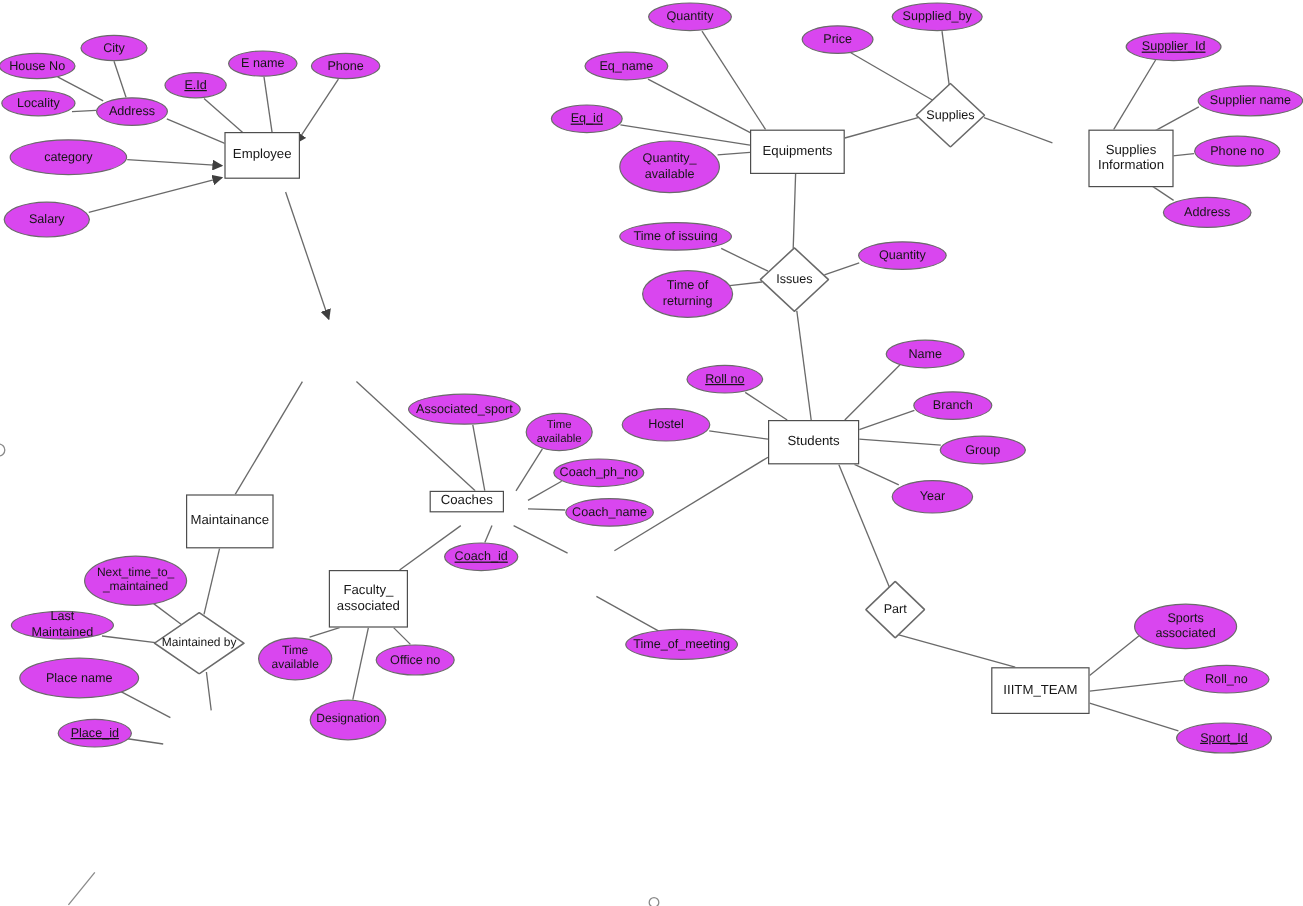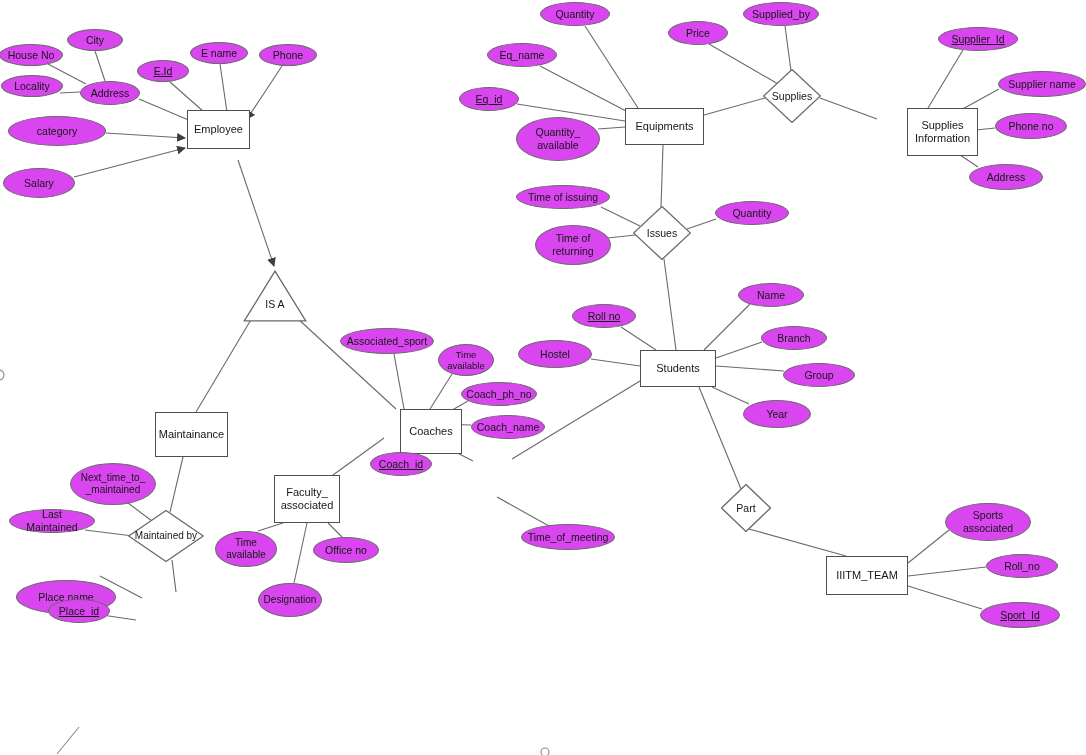--- a/index.html
+++ b/index.html
@@ -110,21 +110,21 @@
     </div>
   <div class="node entity" style="left:625px;top:108px;width:79px;height:37px">
       <span class="lbl">Equipments</span>
     </div>
   <div class="node entity" style="left:907px;top:108px;width:71px;height:48px">
       <span class="lbl">Supplies Information</span>
     </div>
   <div class="node entity" style="left:640px;top:350px;width:76px;height:37px">
       <span class="lbl">Students</span>
     </div>
-  <div class="node entity" style="left:400px;top:409px;width:62px;height:45px">
+  <div class="node entity" style="left:358px;top:409px;width:62px;height:18px">
       <span class="lbl">Coaches</span>
     </div>
   <div class="node entity" style="left:155px;top:412px;width:73px;height:45px">
       <span class="lbl">Maintainance</span>
     </div>
   <div class="node entity" style="left:274px;top:475px;width:66px;height:48px">
       <span class="lbl">Faculty_ associated</span>
     </div>
   <div class="node entity" style="left:826px;top:556px;width:82px;height:39px">
       <span class="lbl">IIITM_TEAM</span>
@@ -148,26 +148,20 @@
       </svg>
     <span class="lbl">Part</span>
   </div>
   <div class="node diamond" style="left:128px;top:510px;width:76px;height:52px;font-size:10px">
     <svg class="shape" viewBox="0 0 100 100" preserveAspectRatio="none">
         <polygon points="50,1 99,50 50,99 1,50"></polygon>
       </svg>
     <span class="lbl">Maintained by</span>
   </div>
 
-  <div class="node triangle" style="left:243px;top:270px;width:64px;height:52px">
-    <svg class="shape" viewBox="0 0 100 100" preserveAspectRatio="none">
-        <polygon points="50,2 98,98 2,98"></polygon>
-      </svg>
-    <span class="lbl">IS A</span>
-  </div>
 
   <div class="node ellipse" style="left:67px;top:29px;width:56px;height:22px">
       <span class="lbl">City</span>
     </div>
   <div class="node ellipse" style="left:-1px;top:44px;width:64px;height:22px">
       <span class="lbl">House No</span>
     </div>
   <div class="node ellipse" style="left:1px;top:75px;width:62px;height:22px">
       <span class="lbl">Locality</span>
     </div>
@@ -268,21 +262,21 @@
       <span class="lbl key">Coach_id</span>
     </div>
 
   <div class="node ellipse" style="left:70px;top:463px;width:86px;height:42px;font-size:10px">
       <span class="lbl">Next_time_to_ _maintained</span>
     </div>
   <div class="node ellipse" style="left:9px;top:509px;width:86px;height:24px">
       <span class="lbl">Last Maintained</span>
     </div>
 
-  <div class="node ellipse" style="left:16px;top:580px;width:100px;height:34px">
+  <div class="node ellipse" style="left:16px;top:548px;width:100px;height:34px">
       <span class="lbl">Place name</span>
     </div>
   <div class="node ellipse" style="left:48px;top:599px;width:62px;height:24px">
       <span class="lbl key">Place_id</span>
     </div>
 
   <div class="node ellipse" style="left:215px;top:531px;width:62px;height:36px;font-size:10px">
       <span class="lbl">Time available</span>
     </div>
   <div class="node ellipse" style="left:313px;top:537px;width:66px;height:26px">

